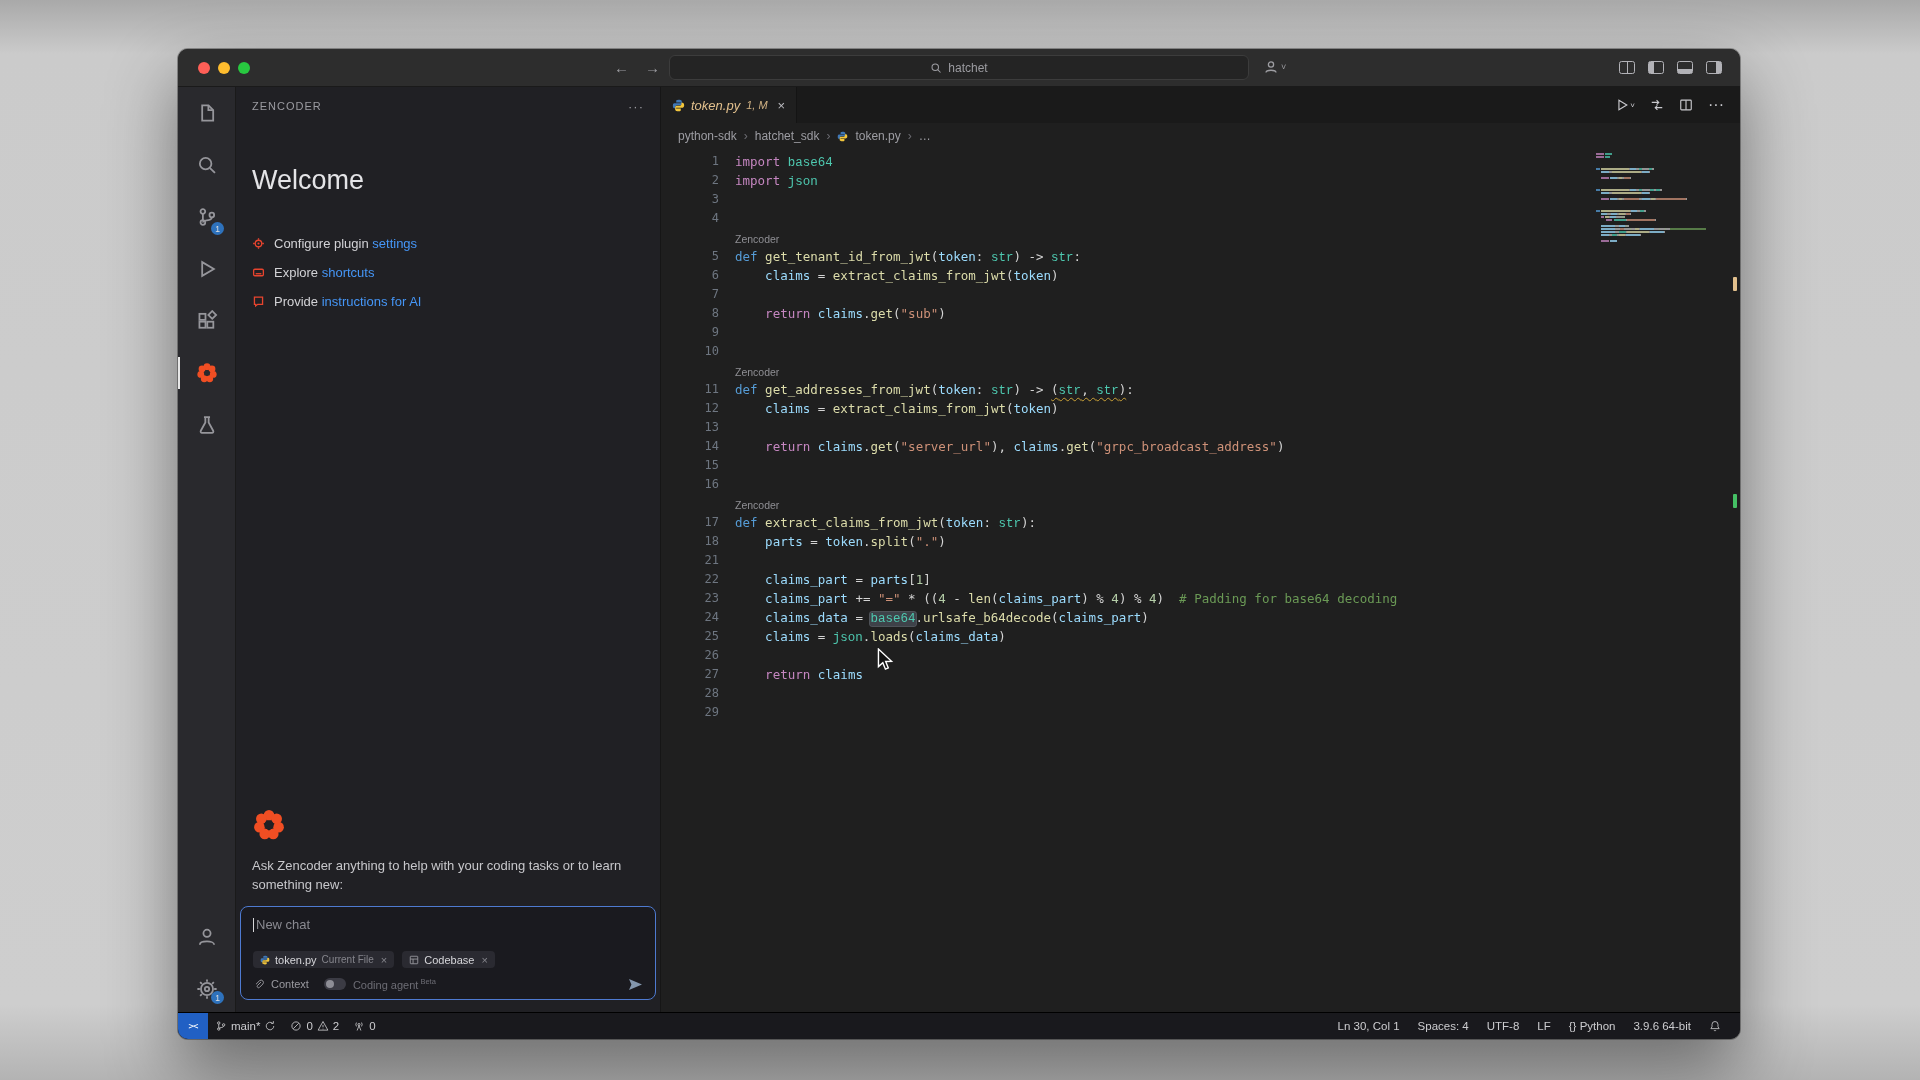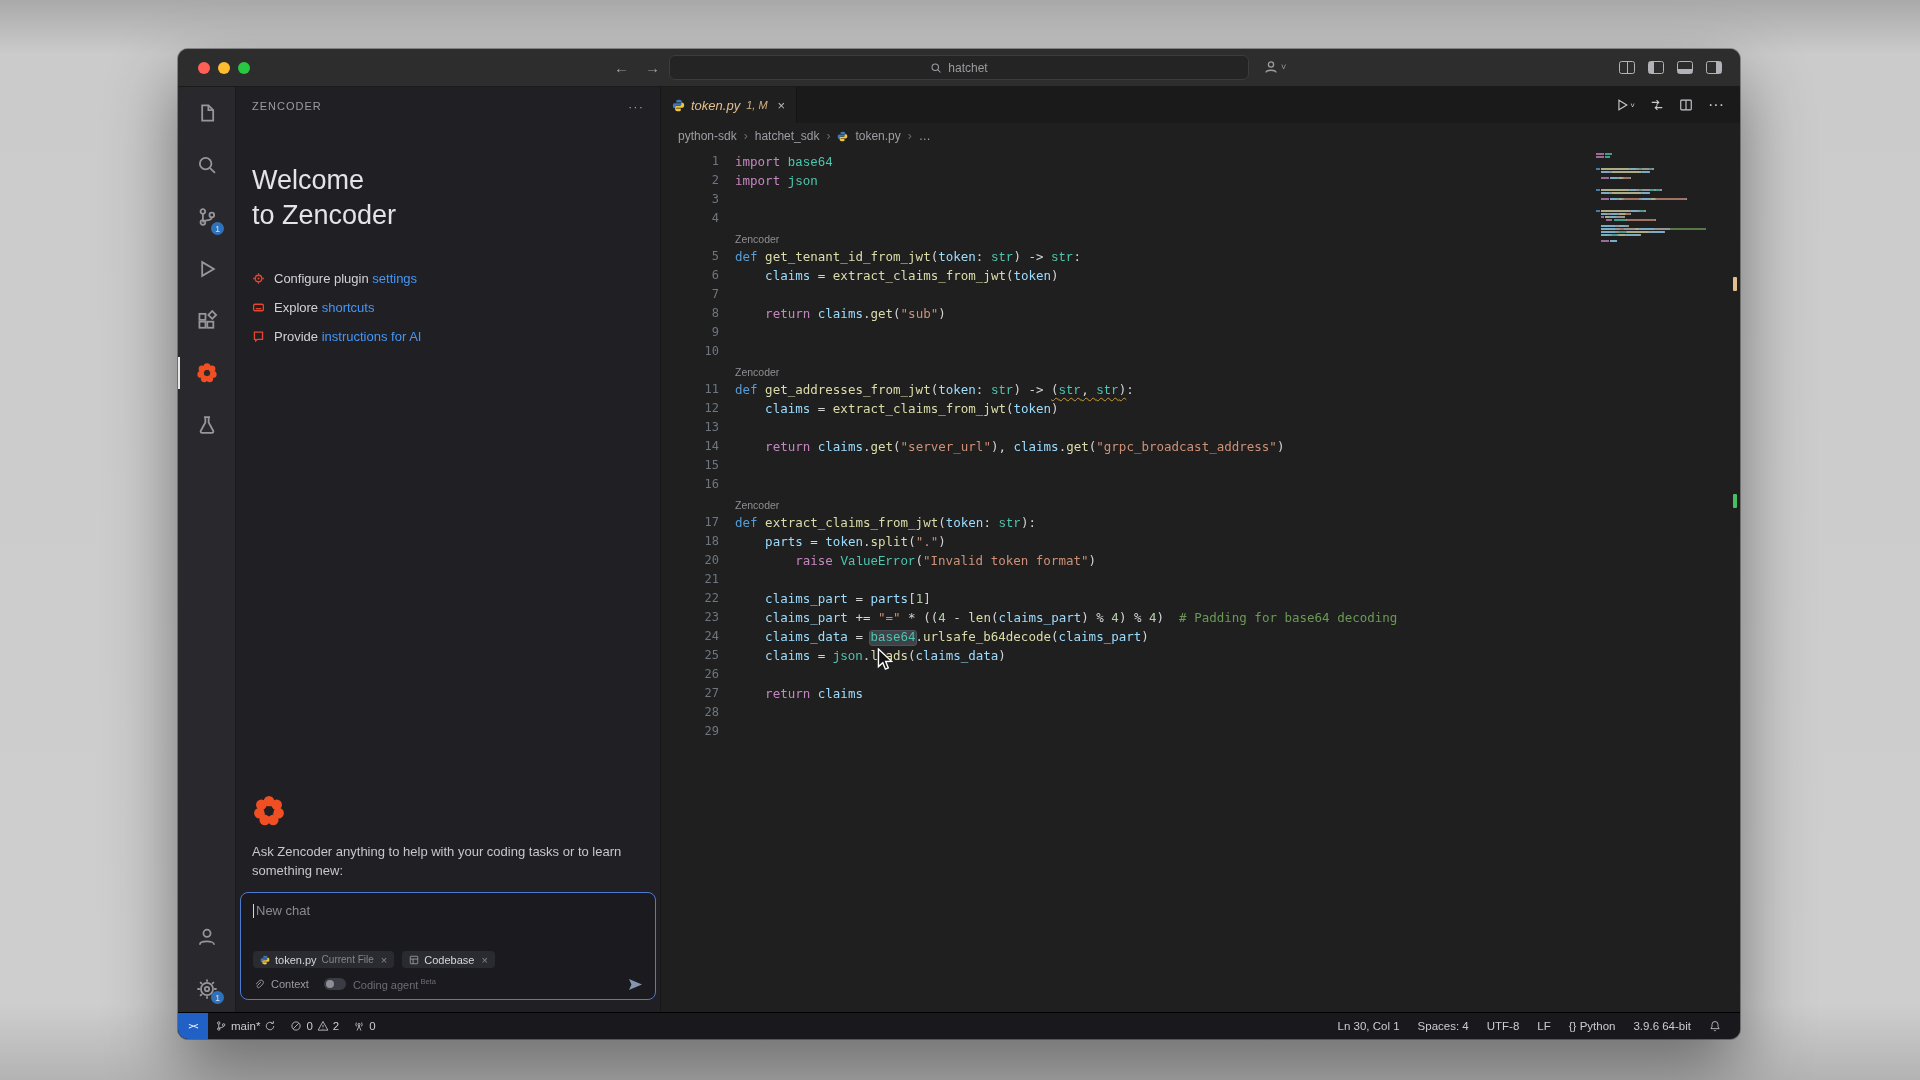--- a/index.html
+++ b/index.html
@@ -54,21 +54,21 @@
   .sb-title { font-size:11px; letter-spacing:1px; color:#9b9ba1; }
   .sb-more { color:#9b9ba1; font-size:13px; letter-spacing:1px; }
   .welcome { margin:38px 16px 0; font-size:27px; line-height:35px; color:#e4e4e7; font-weight:400; }
   .links { margin:38px 16px 0; display:flex; flex-direction:column; gap:14px; }
   .link-row { display:flex; align-items:center; gap:9px; font-size:13px; color:#d2d2d6; }
   .mini-ic { width:13px; height:13px; flex:none; }
   .link { color:#4596f7; }
   .sb-bottom { margin-top:auto; }
   .logo-wrap { margin:0 16px 10px; }
   .blurb { margin:0 16px 12px; font-size:13px; line-height:19px; color:#c7c7cb; max-width:375px; }
-  .chatbox { margin:0 4px 12px; height:108px; background:#1a1a1f; border:1.5px solid #4e7ad1; border-radius:8px; padding:10px 12px 8px; display:flex; flex-direction:column; }
+  .chatbox { margin:0 4px 12px; height:94px; background:#1a1a1f; border:1.5px solid #4e7ad1; border-radius:8px; padding:10px 12px 8px; display:flex; flex-direction:column; }
   .chat-input-row { display:flex; align-items:center; gap:2px; font-size:13px; color:#8a8a91; }
   .chat-caret { width:1px; height:14px; background:#d7d7da; animation:blink 1.1s step-end infinite; }
   .chat-chips { margin-top:auto; display:flex; gap:8px; align-items:center; }
   .chip { display:flex; align-items:center; gap:5px; background:#2a2a31; border-radius:4px; padding:2.5px 7px; font-size:11px; color:#d6d6da; }
   .chip .sub { color:#85858c; font-size:10px; }
   .chip .x { color:#85858c; font-size:11px; margin-left:2px; }
   .chat-bottom { margin-top:9px; display:flex; align-items:center; gap:7px; font-size:11px; color:#9a9aa0; }
   .toggle { width:22px; height:12px; border-radius:6px; background:#3b3b44; position:relative; margin-left:8px; }
   .toggle .knob { position:absolute; left:2px; top:2px; width:8px; height:8px; border-radius:50%; background:#8e8e96; }
   .agent { color:#6c6c74; }
@@ -238,21 +238,20 @@
       </div>
     </div>
 
     <div class="sidebar">
       <div class="sb-header">
         <span class="sb-title">ZENCODER</span>
         <span class="sb-more">···</span>
       </div>
       <div class="welcome">
         <div>Welcome</div>
-        <div>to Zencoder</div>
       </div>
       <div class="links">
         <div class="link-row">
           <svg class="mini-ic" viewBox="0 0 16 16" style="stroke:#e8442e;fill:none;stroke-width:1.6">
               <circle cx="8" cy="8" r="4"></circle>
               <circle cx="8" cy="8" r="1.3" fill="#e8442e" stroke="none"></circle>
               <path d="M12.6 8 h2 M8 12.6 v2 M3.4 8 h-2 M8 3.4 v-2"></path>
             </svg>
           <span><span>Configure plugin </span><span class="link">settings</span></span>
         </div>
@@ -388,21 +387,20 @@
             <div class="code-row lens-row"><span class="gutter"></span><span class="lens-text">Zencoder</span></div>
             <div class="code-row"><span class="gutter">11</span><span class="code-text"><span class="tk-kw2">def</span><span class="tk-pl"> </span><span class="tk-fn">get_addresses_from_jwt</span><span class="tk-pl">(</span><span class="tk-var">token</span><span class="tk-pl">: </span><span class="tk-type">str</span><span class="tk-pl">) -&gt; </span><span class="tk-pl tk-wavy">(</span><span class="tk-type tk-wavy">str</span><span class="tk-pl tk-wavy">, </span><span class="tk-type tk-wavy">str</span><span class="tk-pl tk-wavy">)</span><span class="tk-pl">:</span></span></div>
             <div class="code-row"><span class="gutter">12</span><span class="code-text"><span class="tk-pl">    </span><span class="tk-var">claims</span><span class="tk-pl"> = </span><span class="tk-fn">extract_claims_from_jwt</span><span class="tk-pl">(</span><span class="tk-var">token</span><span class="tk-pl">)</span></span></div>
             <div class="code-row"><span class="gutter">13</span><span class="code-text"></span></div>
             <div class="code-row"><span class="gutter">14</span><span class="code-text"><span class="tk-pl">    </span><span class="tk-kw">return</span><span class="tk-pl"> </span><span class="tk-var">claims</span><span class="tk-pl">.</span><span class="tk-fn">get</span><span class="tk-pl">(</span><span class="tk-str">"server_url"</span><span class="tk-pl">), </span><span class="tk-var">claims</span><span class="tk-pl">.</span><span class="tk-fn">get</span><span class="tk-pl">(</span><span class="tk-str">"grpc_broadcast_address"</span><span class="tk-pl">)</span></span></div>
             <div class="code-row"><span class="gutter">15</span><span class="code-text"></span></div>
             <div class="code-row"><span class="gutter">16</span><span class="code-text"></span></div>
             <div class="code-row lens-row"><span class="gutter"></span><span class="lens-text">Zencoder</span></div>
             <div class="code-row"><span class="gutter">17</span><span class="code-text"><span class="tk-kw2">def</span><span class="tk-pl"> </span><span class="tk-fn">extract_claims_from_jwt</span><span class="tk-pl">(</span><span class="tk-var">token</span><span class="tk-pl">: </span><span class="tk-type">str</span><span class="tk-pl">):</span></span></div>
             <div class="code-row"><span class="gutter">18</span><span class="code-text"><span class="tk-pl">    </span><span class="tk-var">parts</span><span class="tk-pl"> = </span><span class="tk-var">token</span><span class="tk-pl">.</span><span class="tk-fn">split</span><span class="tk-pl">(</span><span class="tk-str">"."</span><span class="tk-pl">)</span></span></div>
-            <div class="code-row"><span class="gutter">20</span><span class="code-text"><span class="tk-pl">        </span><span class="tk-kw">raise</span><span class="tk-pl"> </span><span class="tk-type">ValueError</span><span class="tk-pl">(</span><span class="tk-str">"Invalid token format"</span><span class="tk-pl">)</span></span></div>
             <div class="code-row"><span class="gutter">21</span><span class="code-text"></span></div>
             <div class="code-row"><span class="gutter">22</span><span class="code-text"><span class="tk-pl">    </span><span class="tk-var">claims_part</span><span class="tk-pl"> = </span><span class="tk-var">parts</span><span class="tk-pl">[</span><span class="tk-num">1</span><span class="tk-pl">]</span></span></div>
             <div class="code-row"><span class="gutter">23</span><span class="code-text"><span class="tk-pl">    </span><span class="tk-var">claims_part</span><span class="tk-pl"> += </span><span class="tk-str">"="</span><span class="tk-pl"> * ((</span><span class="tk-num">4</span><span class="tk-pl"> - </span><span class="tk-fn">len</span><span class="tk-pl">(</span><span class="tk-var">claims_part</span><span class="tk-pl">) % </span><span class="tk-num">4</span><span class="tk-pl">) % </span><span class="tk-num">4</span><span class="tk-pl">)  </span><span class="tk-cmt"># Padding for base64 decoding</span></span></div>
             <div class="code-row"><span class="gutter">24</span><span class="code-text"><span class="tk-pl">    </span><span class="tk-var">claims_data</span><span class="tk-pl"> = </span><span class="tk-type tk-hl">base64</span><span class="tk-pl">.</span><span class="tk-fn">urlsafe_b64decode</span><span class="tk-pl">(</span><span class="tk-var">claims_part</span><span class="tk-pl">)</span></span></div>
             <div class="code-row"><span class="gutter">25</span><span class="code-text"><span class="tk-pl">    </span><span class="tk-var">claims</span><span class="tk-pl"> = </span><span class="tk-type">json</span><span class="tk-pl">.</span><span class="tk-fn">loads</span><span class="tk-pl">(</span><span class="tk-var">claims_data</span><span class="tk-pl">)</span></span></div>
             <div class="code-row"><span class="gutter">26</span><span class="code-text"></span></div>
             <div class="code-row"><span class="gutter">27</span><span class="code-text"><span class="tk-pl">    </span><span class="tk-kw">return</span><span class="tk-pl"> </span><span class="tk-var">claims</span></span></div>
             <div class="code-row"><span class="gutter">28</span><span class="code-text"></span></div>
             <div class="code-row"><span class="gutter">29</span><span class="code-text"></span></div>
           </div>

